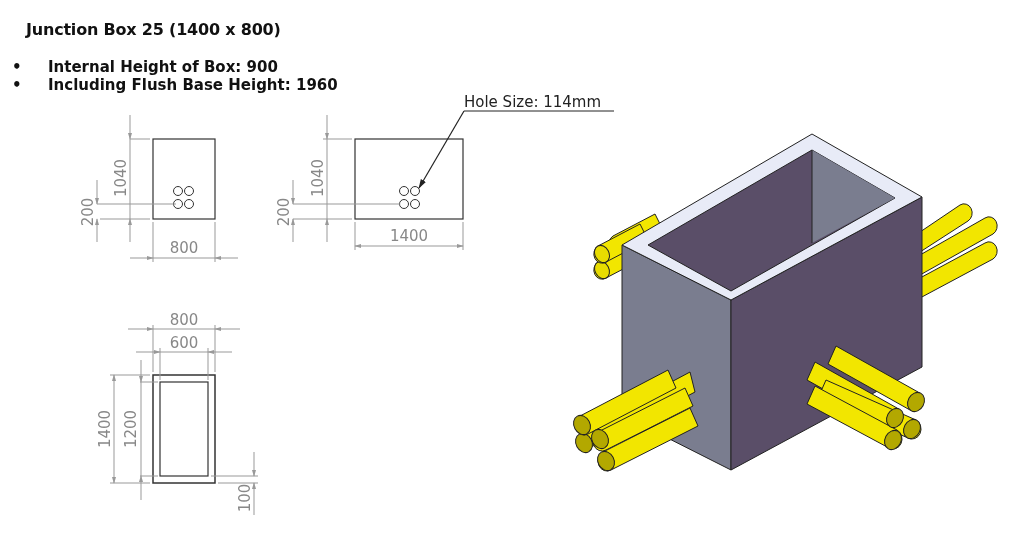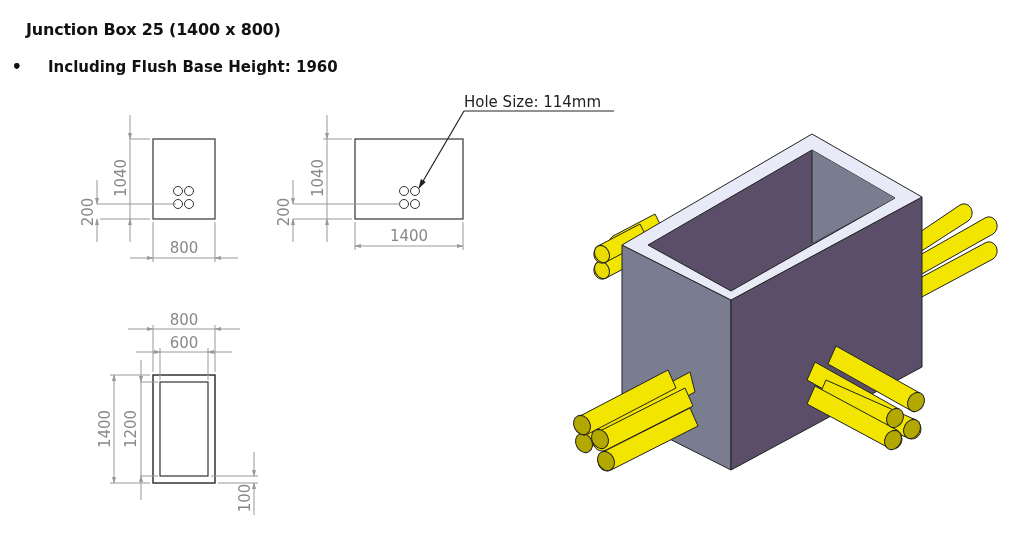--- a/index.html
+++ b/index.html
@@ -10,21 +10,21 @@
   .bullets li .dot{position:absolute;left:2px;top:0;}
   svg{position:absolute;left:0;top:0;}
   .dimtxt{font-family:"DejaVu Sans","Liberation Sans",sans-serif;font-size:15px;fill:#888;}
   .note{font-family:"DejaVu Sans","Liberation Sans",sans-serif;font-size:15px;fill:#222;}
 </style>
 </head>
 <body>
 
 <div class="title">Junction Box 25 (1400 x 800)</div>
 <ul class="bullets">
-  <li><span class="dot">•</span></li>
+  <li><span class="dot">•</span><span>Internal Height of Box: 900</span></li>
   <li><span class="dot">•</span><span>Including Flush Base Height: 1960</span></li>
 </ul>
 
 <svg width="1024" height="538" viewBox="0 0 1024 538">
   <defs>
     <marker id="arr" viewBox="0 0 10 10" refX="9" refY="5" markerWidth="7" markerHeight="7" orient="auto-start-reverse">
       <path d="M0,2 L10,5 L0,8 z" fill="#999"></path>
     </marker>
     <marker id="arrB" viewBox="0 0 10 10" refX="9" refY="5" markerWidth="8" markerHeight="8" orient="auto">
       <path d="M0,2 L10,5 L0,8 z" fill="#222"></path>

